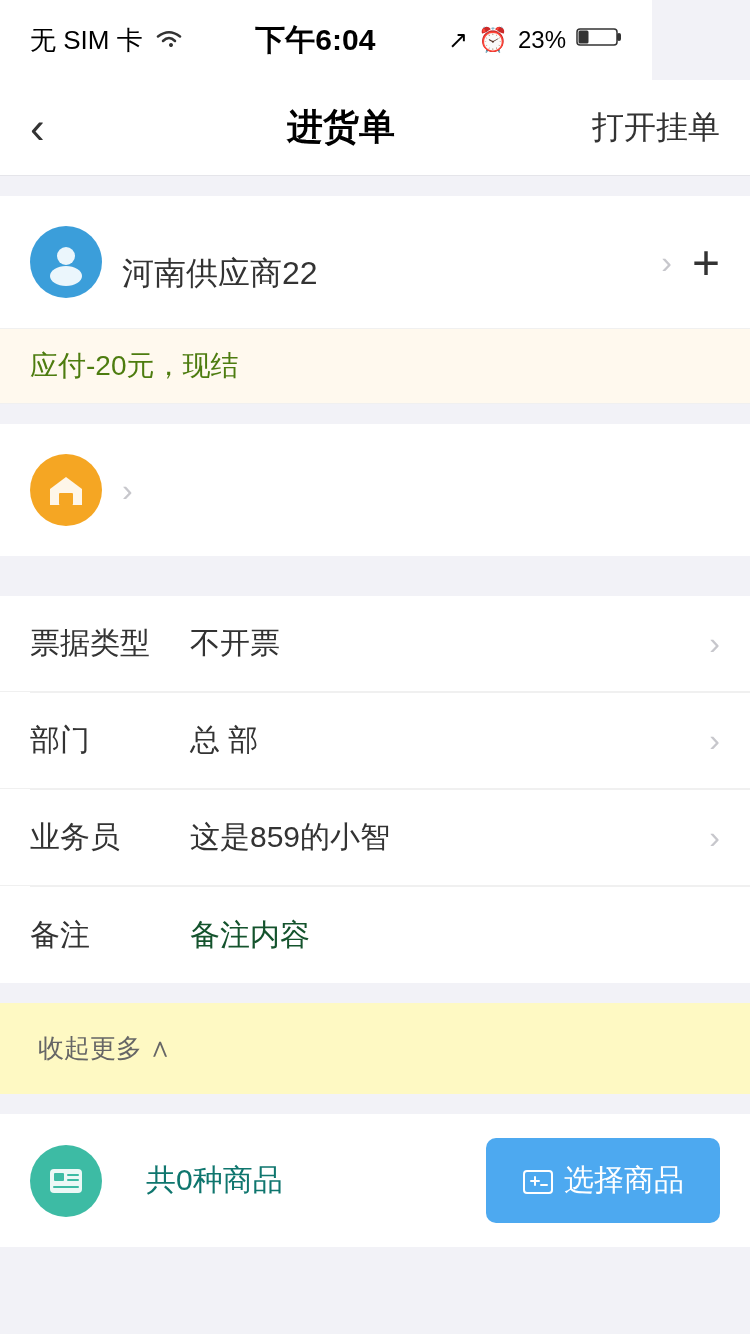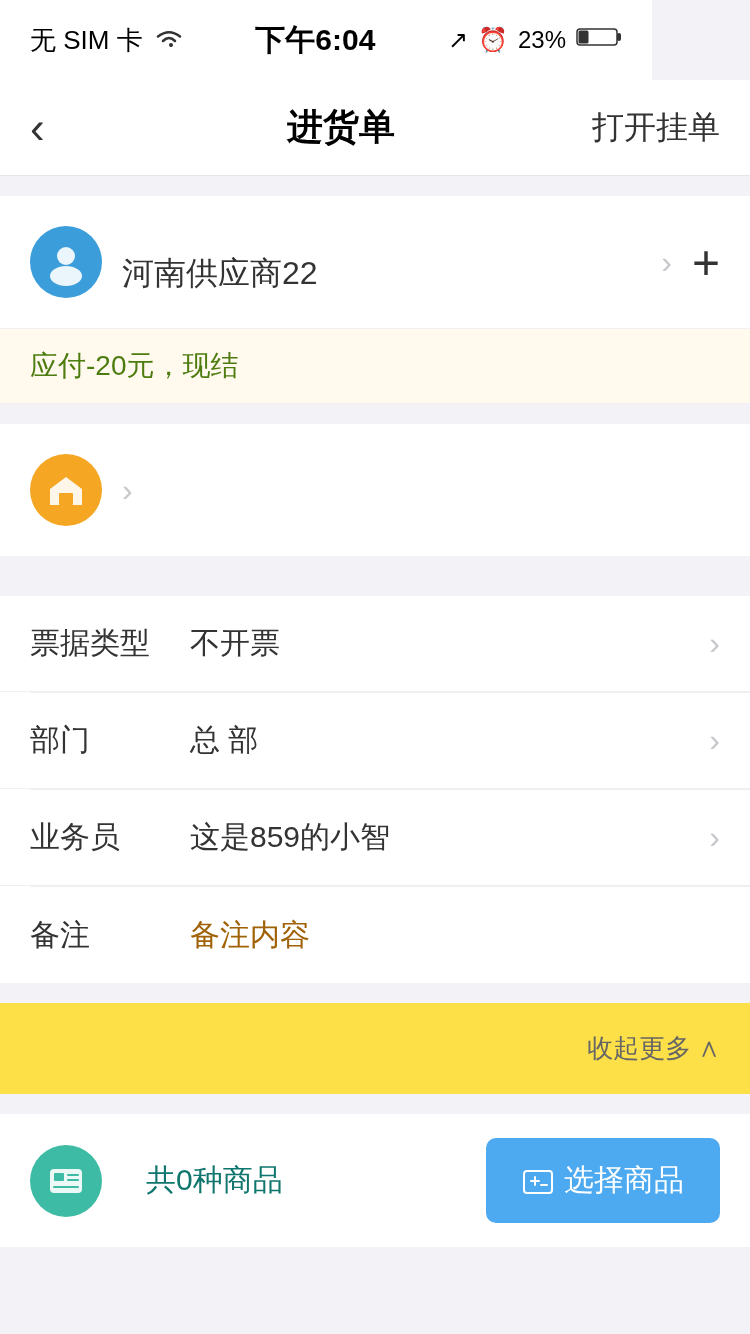--- a/index.html
+++ b/index.html
@@ -193,30 +193,30 @@
     }
     .form-value {
       flex: 1;
       font-size: 30px;
       color: #333;
       padding-left: 20px;
     }
     .form-placeholder {
       flex: 1;
       font-size: 30px;
-      color: #a16207;
+      color: #14532d;
       padding-left: 20px;
     }
 
     
     .collapse-row {
-      background: #fde047;
-      display: flex;
-      align-items: center;
-      justify-content: flex-end;
+      background: #fef9c3;
+      display: flex;
+      align-items: center;
+      justify-content: flex-start;
       padding: 28px 30px;
       margin-top: 20px;
       font-size: 28px;
       color: #666;
       cursor: pointer;
     }
     .collapse-row span {
       margin-left: 8px;
       font-size: 26px;
     }

